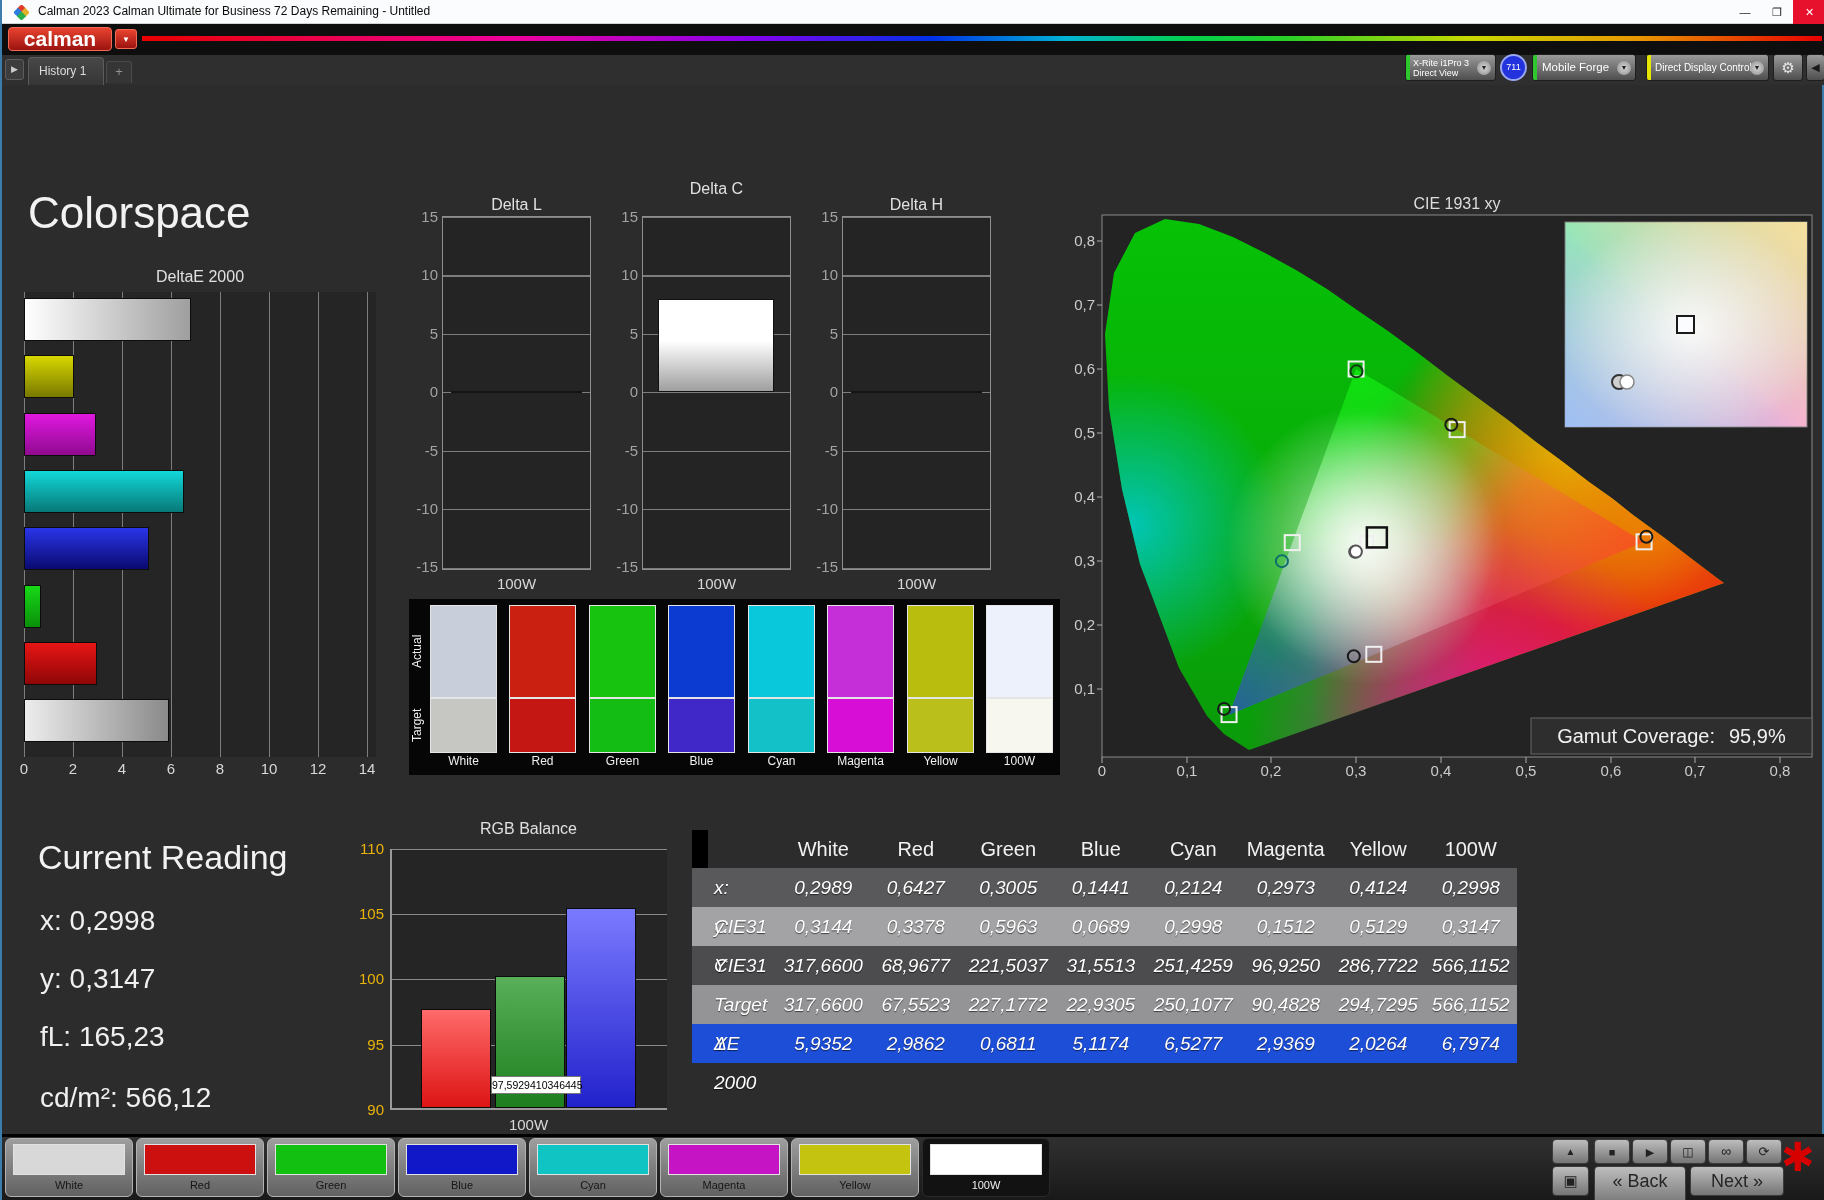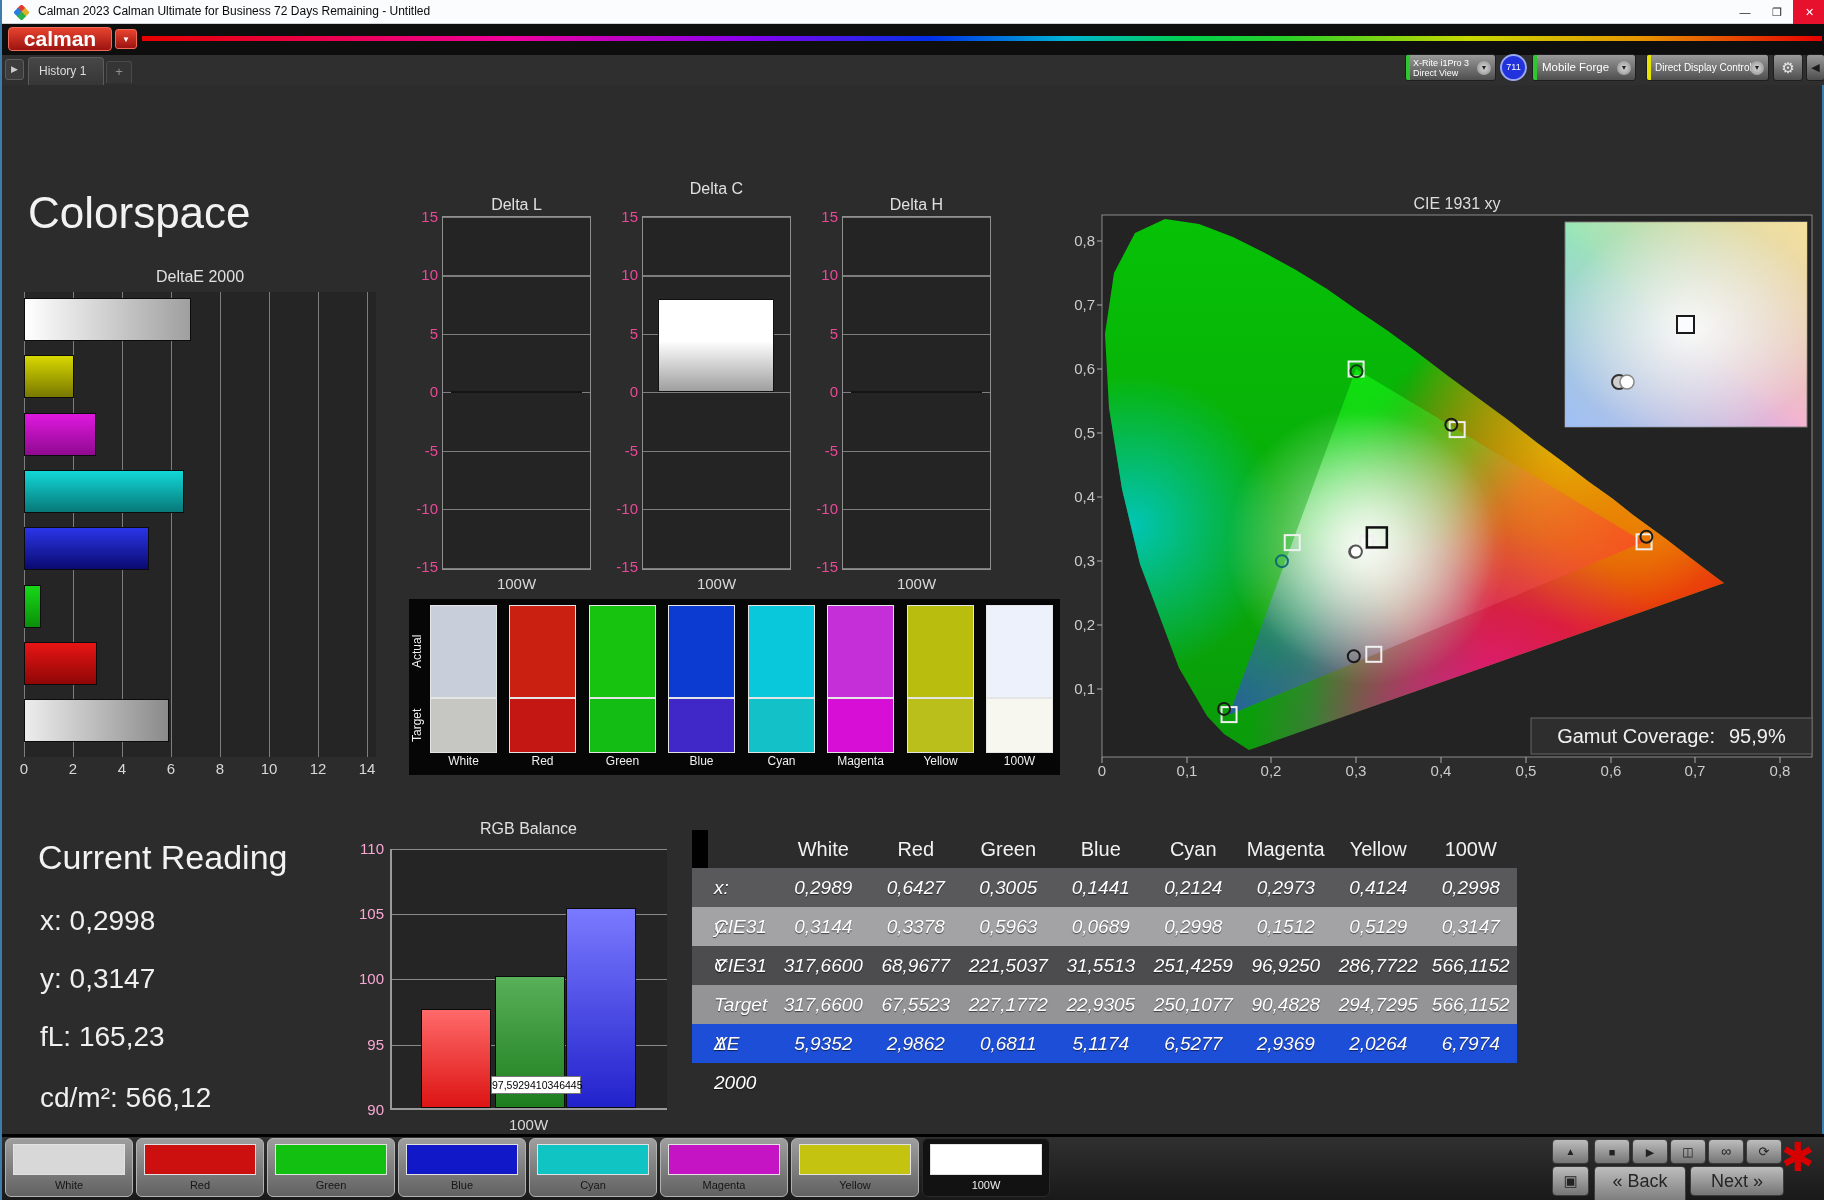--- a/index.html
+++ b/index.html
@@ -43,39 +43,39 @@
   .read-line { left:38px; font-size:28px; color:#f0f0f0; }
   
   .chart-title { color:#e0e0e0; font-size:16px; text-align:center; }
   .deltae-plot { left:22px; top:292px; width:352px; height:465px; background-color:#252525;
     background-image:repeating-linear-gradient(to right,#7d7d7d 0 1px,transparent 1px 49px); }
   .debar { position:absolute; left:0; border:1px solid #0c0c0c; height:43px; }
   .detick { top:760px; width:20px; text-align:center; font-size:15px; color:#d8d8d8; }
   
   .dplot { top:216px; width:149px; height:354px; background-color:#242424; border:1px solid #8f8f8f;
     background-image:repeating-linear-gradient(to bottom,#7d7d7d 0 1px,transparent 1px 58.5px); }
-  .dtick { width:34px; text-align:right; font-size:15px; color:#ec4899; }
+  .dtick { width:34px; text-align:right; font-size:15px; color:#a3a3a3; }
   .zline { position:absolute; left:8px; width:131px; height:2px; background:#141414; top:174px; }
   .dcbar { position:absolute; left:15px; width:116px; border:1px solid #111;
     background:linear-gradient(#ffffff 45%,#9f9f9f); }
   .xlab { font-size:15px; color:#d8d8d8; text-align:center; }
   
   .strip { left:407px; top:599px; width:651px; height:176px; background:#060606; }
   .rot { position:absolute; left:1px; width:18px; color:#f0f0f0; font-size:12px;
     writing-mode:vertical-rl; transform:rotate(180deg); text-align:center; }
   .sw { position:absolute; border:1px solid #e5e5e5; }
   .sw-label { position:absolute; width:67px; text-align:center; font-size:12px; color:#f0f0f0; top:155px; }
   
   .rgb-plot { left:388px; top:849px; width:277px; height:261px; border-left:2px solid #9a9a9a; border-bottom:2px solid #9a9a9a;
     background-color:#252525; background-image:repeating-linear-gradient(to bottom,#8a8a8a 0 1px,transparent 1px 65.25px); }
   .rgbbar { position:absolute; bottom:0; width:70px; border:1px solid #0a0a0a; }
   .rgbbar.r { background:linear-gradient(#ff6a6a,#dd1414); }
   .rgbbar.g { background:linear-gradient(#58b058,#1e7d1e); }
   .rgbbar.b { background:linear-gradient(#7a7aff,#2222cc); }
-  .rgbtick { width:52px; text-align:right; font-size:15px; color:#f9a8d4; }
+  .rgbtick { width:52px; text-align:right; font-size:15px; color:#eab308; }
   .tooltip { left:489px; top:1076px; width:90px; height:18px; background:#fff; border:1px solid #777;
     font-size:10.5px; color:#000; text-align:center; line-height:16px; }
   
   .tbl { left:690px; top:830px; width:825px; }
   .tgutter { left:690px; top:830px; width:16px; height:233px; background:#000; }
   .trow { display:flex; height:39px;font-style:italic; }
   .thead-row { display:flex; height:38px; }
   .tlabel { width:85px; padding-left:22px; font-size:19px; color:#fff; line-height:39px; text-shadow:0 1px 1px rgba(0,0,0,.6); }
   .tcell { flex:1; text-align:center; font-size:19px; color:#fff; line-height:39px; text-shadow:0 1px 1px rgba(0,0,0,.6); }
   .thcell { flex:1; text-align:center; font-size:20px; color:#f2f2f2; line-height:38px; }

